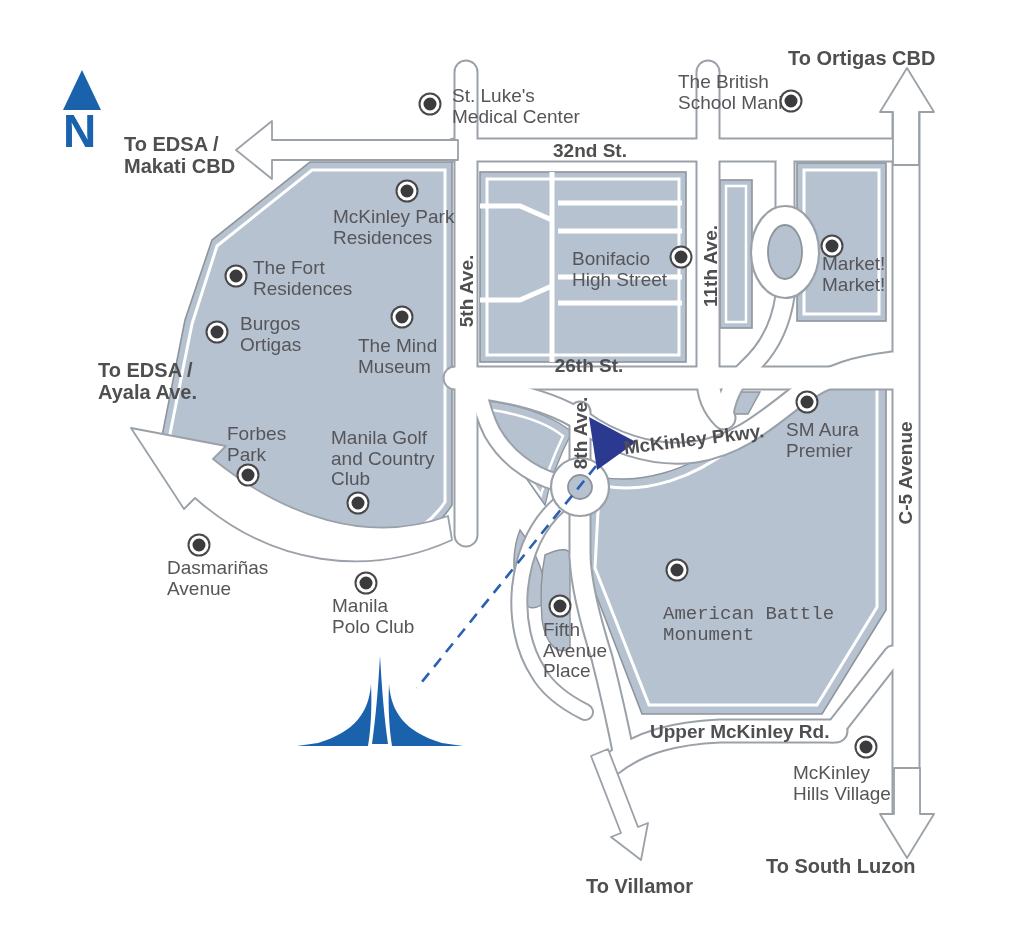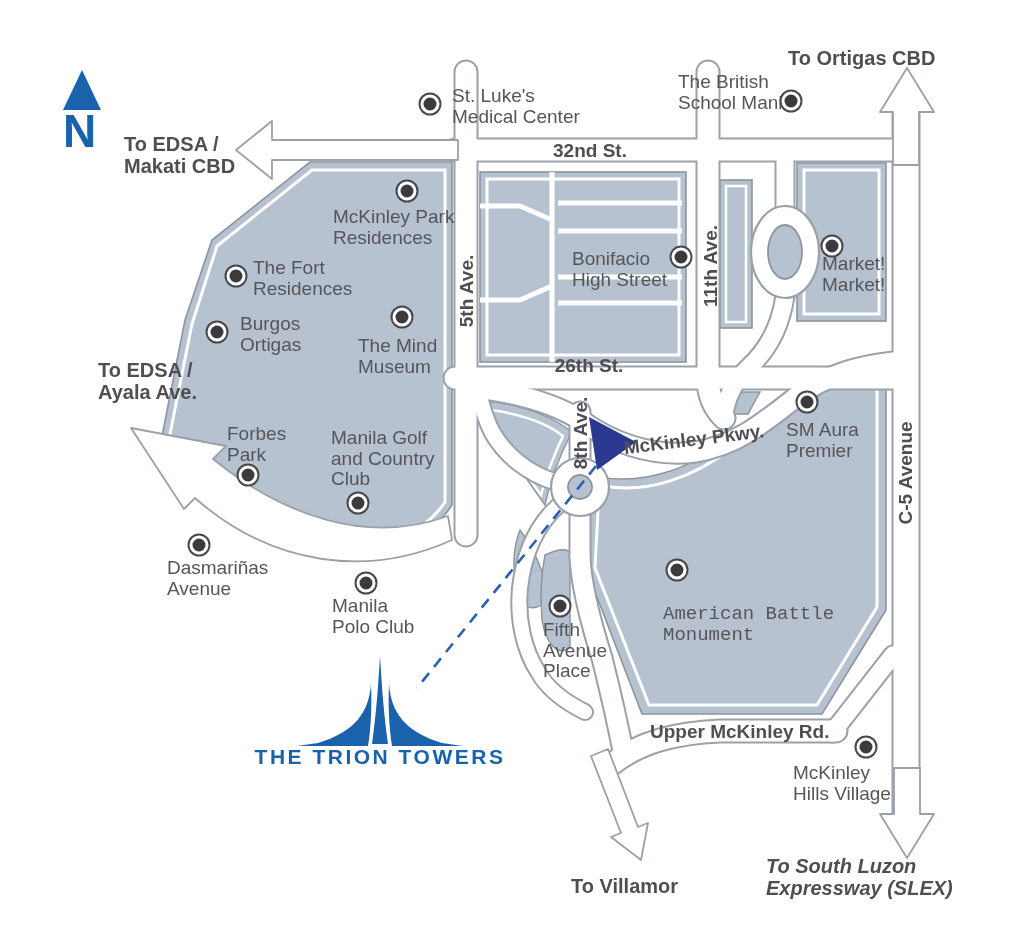--- a/index.html
+++ b/index.html
@@ -116,21 +116,20 @@
 
   <g fill="#1b62ad">
     <path d="M 380,656 C 378,690 376,715 372,744 L 388,744 C 384,715 382,690 380,656 Z"></path>
     <path d="M 371,684 C 369,712 355,732 318,743 L 297,746 L 368,746 C 371,728 372,705 371,684 Z"></path>
     <path d="M 389,684 C 391,712 405,732 442,743 L 463,746 L 392,746 C 389,728 388,705 389,684 Z"></path>
   </g>
 </svg>
 
 <div id="overlay">
   <div class="lbl compass" style="left:63px;top:108px;">N</div>
-  <div class="lbl brand" style="left:380px;top:757px;transform:translate(-50%,-50%);">THE TRION TOWERS</div>
   <div id="labels">
         <div class="lbl dir" style="left: 788px; top: 48px;">
           <div>To Ortigas CBD</div>
         </div>
         <div class="lbl place" style="left: 452px; top: 86px;">
           <div>St. Luke's</div>
           <div>Medical Center</div>
         </div>
         <div class="lbl place" style="left: 678px; top: 72px;">
           <div>The British</div>
@@ -219,26 +218,25 @@
           <div>American Battle</div>
           <div>Monument</div>
         </div>
         <div class="lbl street" style="left: 650px; top: 722px;">
           <div>Upper McKinley Rd.</div>
         </div>
         <div class="lbl place" style="left: 793px; top: 763px;">
           <div>McKinley</div>
           <div>Hills Village</div>
         </div>
-        <div class="lbl dir" style="left: 571px; top: 876px;">
+        <div class="lbl dir" style="left: 586px; top: 876px;">
           <div>To Villamor</div>
         </div>
-        <div class="lbl dir" style="left: 766px; top: 856px; font-style: italic;">
+        <div class="lbl dir" style="left: 766px; top: 856px;">
           <div>To South Luzon</div>
-          <div>Expressway (SLEX)</div>
         </div>
       </div>
   <div id="markers">
         <div class="marker" style="left: 430px; top: 104px;"></div>
         <div class="marker" style="left: 791px; top: 101px;"></div>
         <div class="marker" style="left: 407px; top: 191px;"></div>
         <div class="marker" style="left: 236px; top: 276px;"></div>
         <div class="marker" style="left: 217px; top: 332px;"></div>
         <div class="marker" style="left: 402px; top: 317px;"></div>
         <div class="marker" style="left: 681px; top: 257px;"></div>

